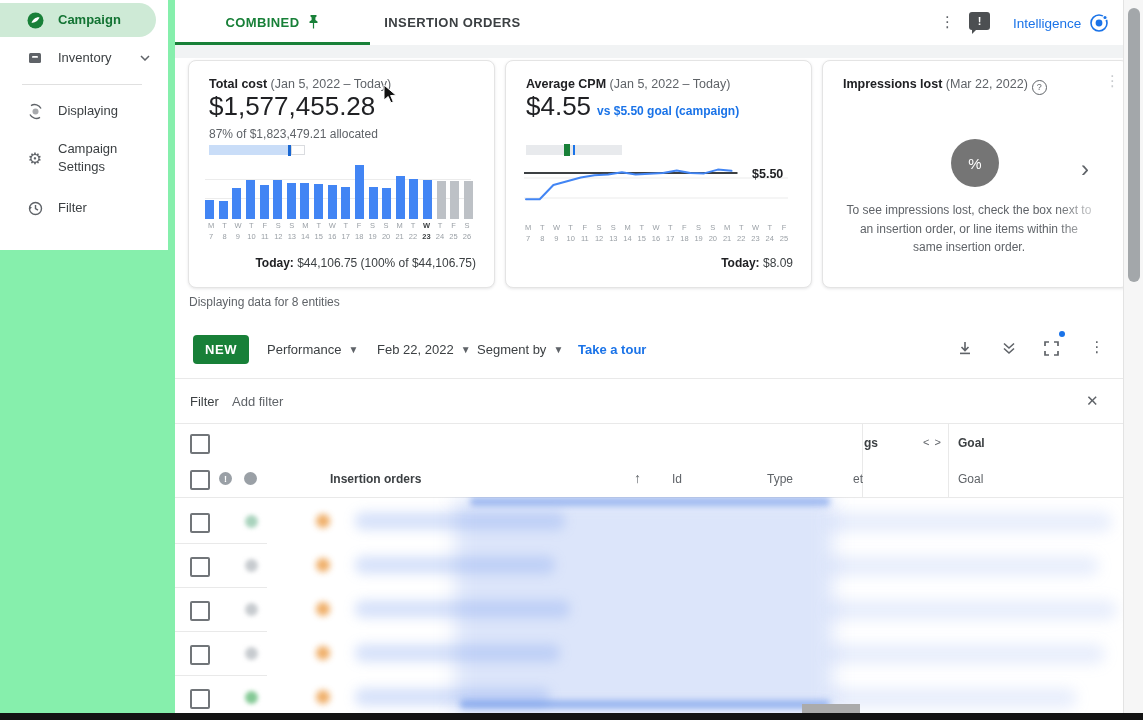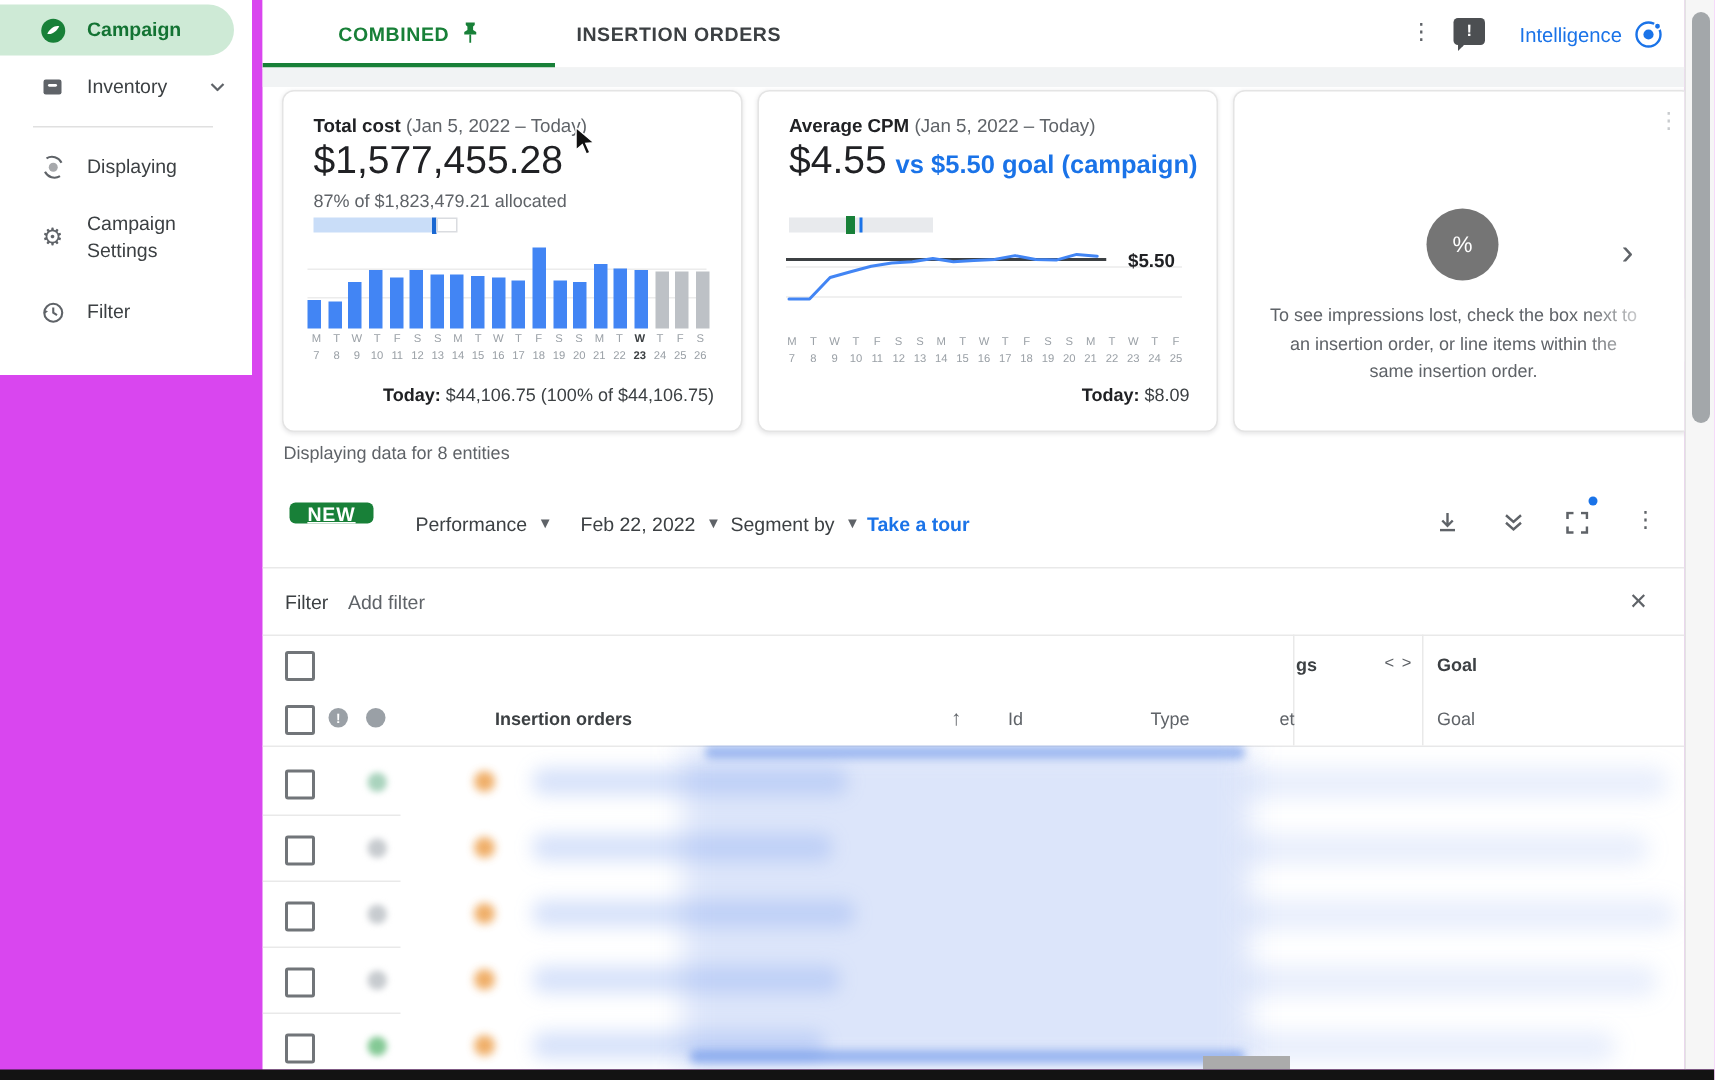--- a/index.html
+++ b/index.html
@@ -1,17 +1,17 @@
 <!DOCTYPE html>
 <html><head>
 <meta charset="utf-8">
 <style>
   html,body{margin:0;padding:0;background:#fff;}
   body{font-family:"Liberation Sans","DejaVu Sans",sans-serif;}
-  .app{position:relative;width:1143px;height:720px;background:#d946ef;overflow:hidden;}
+  .app{position:relative;width:1143px;height:720px;background:#86efac;overflow:hidden;}
 
   
   .sidebar{position:absolute;left:0;top:0;width:168px;height:250px;background:#fff;}
   .si{position:absolute;left:0;display:flex;align-items:center;cursor:pointer;}
   .si .ic{width:18px;height:18px;margin-left:26px;display:flex;align-items:center;justify-content:center;flex:none;}
   .si .lbl{margin-left:14px;font-size:13px;color:#3c4043;line-height:1.35;}
   .si.selected{background:#ceead6;border-radius:0 20px 20px 0;}
   .si.selected .lbl{color:#137333;font-weight:700;}
   .sdiv{position:absolute;left:22px;top:84px;width:120px;height:1px;background:#e0e0e0;}
   .chev-inv{position:absolute;right:18px;color:#5f6368;}
@@ -32,21 +32,21 @@
   .fb::after{content:"";position:absolute;left:3px;bottom:-4px;border:3px solid transparent;border-top-color:#4c4f52;border-left-color:#4c4f52;}
   .intel{position:absolute;left:838px;top:13px;display:flex;align-items:center;cursor:pointer;}
   .intel .t{font-size:13.5px;color:#1a73e8;}
   .intel svg{margin-left:8px;}
 
   
   .card{position:absolute;top:60px;width:305px;height:226px;background:#fff;border:1px solid #e4e4e4;border-radius:8px;box-shadow:0 1px 3px rgba(60,64,67,.13);}
   .ctitle{position:absolute;left:20px;top:16px;font-size:12.5px;color:#5f6368;white-space:nowrap;}
   .ctitle b{color:#202124;}
   .cvalue{position:absolute;left:20px;top:30px;font-size:26px;color:#202124;white-space:nowrap;}
-  .cvalue .goal{font-size:17px;color:#1a73e8;font-weight:700;margin-left:6px;}
+  .cvalue .goal{font-size:12px;color:#1a73e8;font-weight:700;margin-left:6px;}
   .csub{position:absolute;left:20px;top:66px;font-size:12px;color:#5f6368;}
   .cfoot{position:absolute;right:18px;top:195px;font-size:12px;color:#3c4043;white-space:nowrap;}
   .cfoot b{color:#202124;}
   .prog{position:absolute;left:20px;top:84px;width:96px;height:10px;display:flex;}
   .p1-fill{background:#c9ddf8;height:10px;}
   .p1-mark{width:3px;height:11px;background:#1967d2;}
   .p1-rest{flex:1;background:#fff;border:1px solid #dadce0;box-sizing:border-box;}
   .p2-track{position:absolute;left:20px;top:84px;width:96px;height:10px;background:#e8eaed;}
   .p2-mark{position:absolute;top:-1px;width:6px;height:12px;background:#188038;}
   .p2-tick{position:absolute;top:0;width:2px;height:10px;background:#1a73e8;}
@@ -62,22 +62,22 @@
 
   .pcircle{position:absolute;left:128px;top:78px;width:48px;height:48px;border-radius:50%;background:#757575;color:#fff;display:flex;align-items:center;justify-content:center;font-size:15px;}
   .chevR{position:absolute;left:258px;top:96px;font-size:24px;color:#5f6368;cursor:pointer;line-height:1;}
   .imsg{position:absolute;left:22px;top:140px;width:248px;text-align:center;font-size:12px;color:#5f6368;line-height:1.55;}
   .ifade{position:absolute;right:4px;top:138px;width:68px;height:42px;background:linear-gradient(to right,rgba(255,255,255,0),#fff 80%);}
   .card-dots{position:absolute;right:8px;top:12px;color:#c8cbce;}
   .helpq{display:inline-flex;width:13px;height:13px;border:1px solid #5f6368;border-radius:50%;align-items:center;justify-content:center;font-size:9px;color:#5f6368;margin-left:4px;vertical-align:-2px;cursor:pointer;}
 
   
   .status{position:absolute;left:14px;top:295px;font-size:12px;color:#5f6368;}
-  .newbtn{position:absolute;left:18px;top:335px;width:56px;height:14px;background:#188038;color:#fff;border-radius:4px;display:flex;align-items:center;justify-content:center;font-size:13px;font-weight:700;letter-spacing:.6px;cursor:pointer;text-decoration:underline;}
-  .dd{position:absolute;top:335px;height:29px;display:flex;align-items:center;font-size:13px;color:#3c4043;cursor:pointer;white-space:nowrap;margin-left:10px;}
+  .newbtn{position:absolute;left:18px;top:335px;width:56px;height:29px;background:#188038;color:#fff;border-radius:4px;display:flex;align-items:center;justify-content:center;font-size:13px;font-weight:700;letter-spacing:.6px;cursor:pointer;}
+  .dd{position:absolute;top:335px;height:29px;display:flex;align-items:center;font-size:13px;color:#3c4043;cursor:pointer;white-space:nowrap;}
   .dd .arr{color:#5f6368;font-size:10px;margin-left:7px;}
   .tour{position:absolute;left:403px;top:335px;height:29px;display:flex;align-items:center;font-size:13px;font-weight:700;color:#1a73e8;cursor:pointer;}
   .icobtn{position:absolute;top:338px;width:20px;height:20px;display:flex;align-items:center;justify-content:center;cursor:pointer;color:#5f6368;}
   .bluedot{position:absolute;left:884px;top:331px;width:6px;height:6px;border-radius:50%;background:#1a73e8;}
 
   
   .filterbar{position:absolute;left:0;top:378px;width:948px;height:45px;border-top:1px solid #e9e9e9;}
   .flabel{position:absolute;left:15px;top:15px;font-size:13px;color:#3c4043;}
   .faddd{position:absolute;left:57px;top:15px;font-size:13px;color:#5f6368;cursor:pointer;}
   .fclose{position:absolute;left:911px;top:13px;font-size:15px;color:#5f6368;cursor:pointer;}
@@ -336,20 +336,21 @@
             <div class="xc">22</div>
             <div class="xc">23</div>
             <div class="xc">24</div>
             <div class="xc">25</div>
           </div>
         </div>
       <div class="cfoot"><b>Today:</b><span> $8.09</span></div>
     </section>
 
     <section class="card" style="left:647px;">
+      <div class="ctitle"><b>Impressions lost</b> <span>(Mar 22, 2022)</span><span class="helpq">?</span></div>
       <div class="dots3 card-dots">⋮</div>
       <div class="pcircle">%</div>
       <div class="chevR">›</div>
       <div class="imsg">To see impressions lost, check the box next to an insertion order, or line items within the same insertion order.</div>
       <div class="ifade"></div>
     </section>
 
     <div class="status">Displaying data for 8 entities</div>
     <button class="newbtn" style="border:none;">NEW</button>
     <div class="dd" style="left:92px;">

